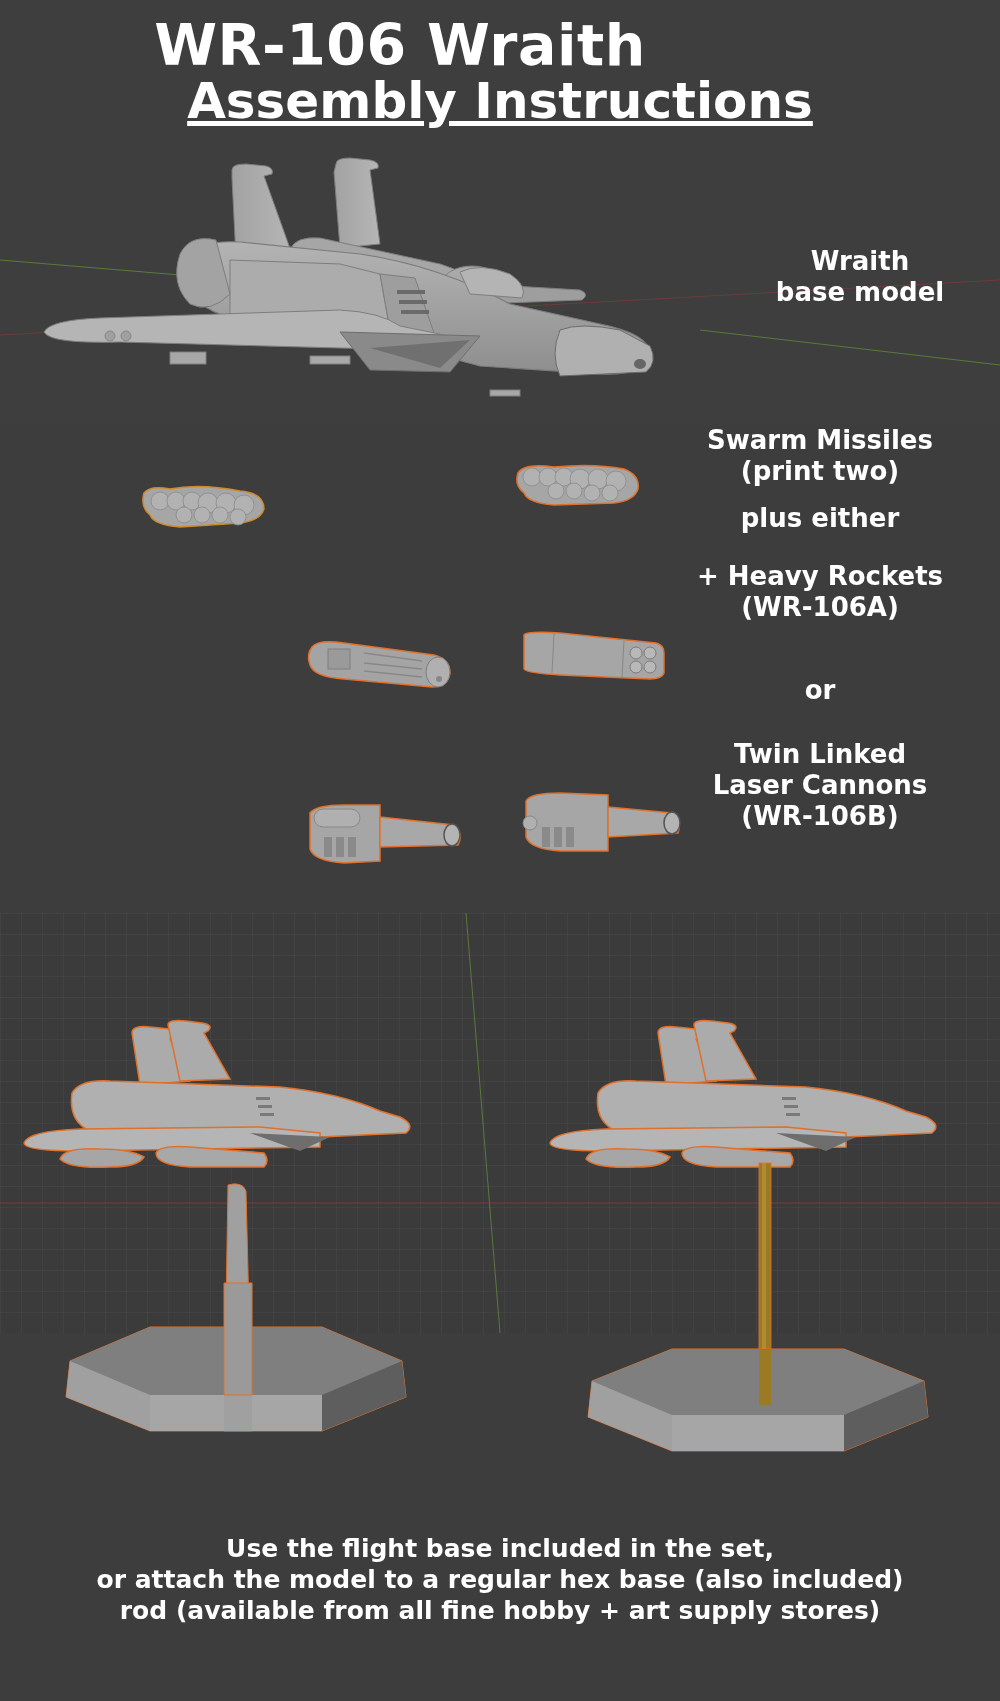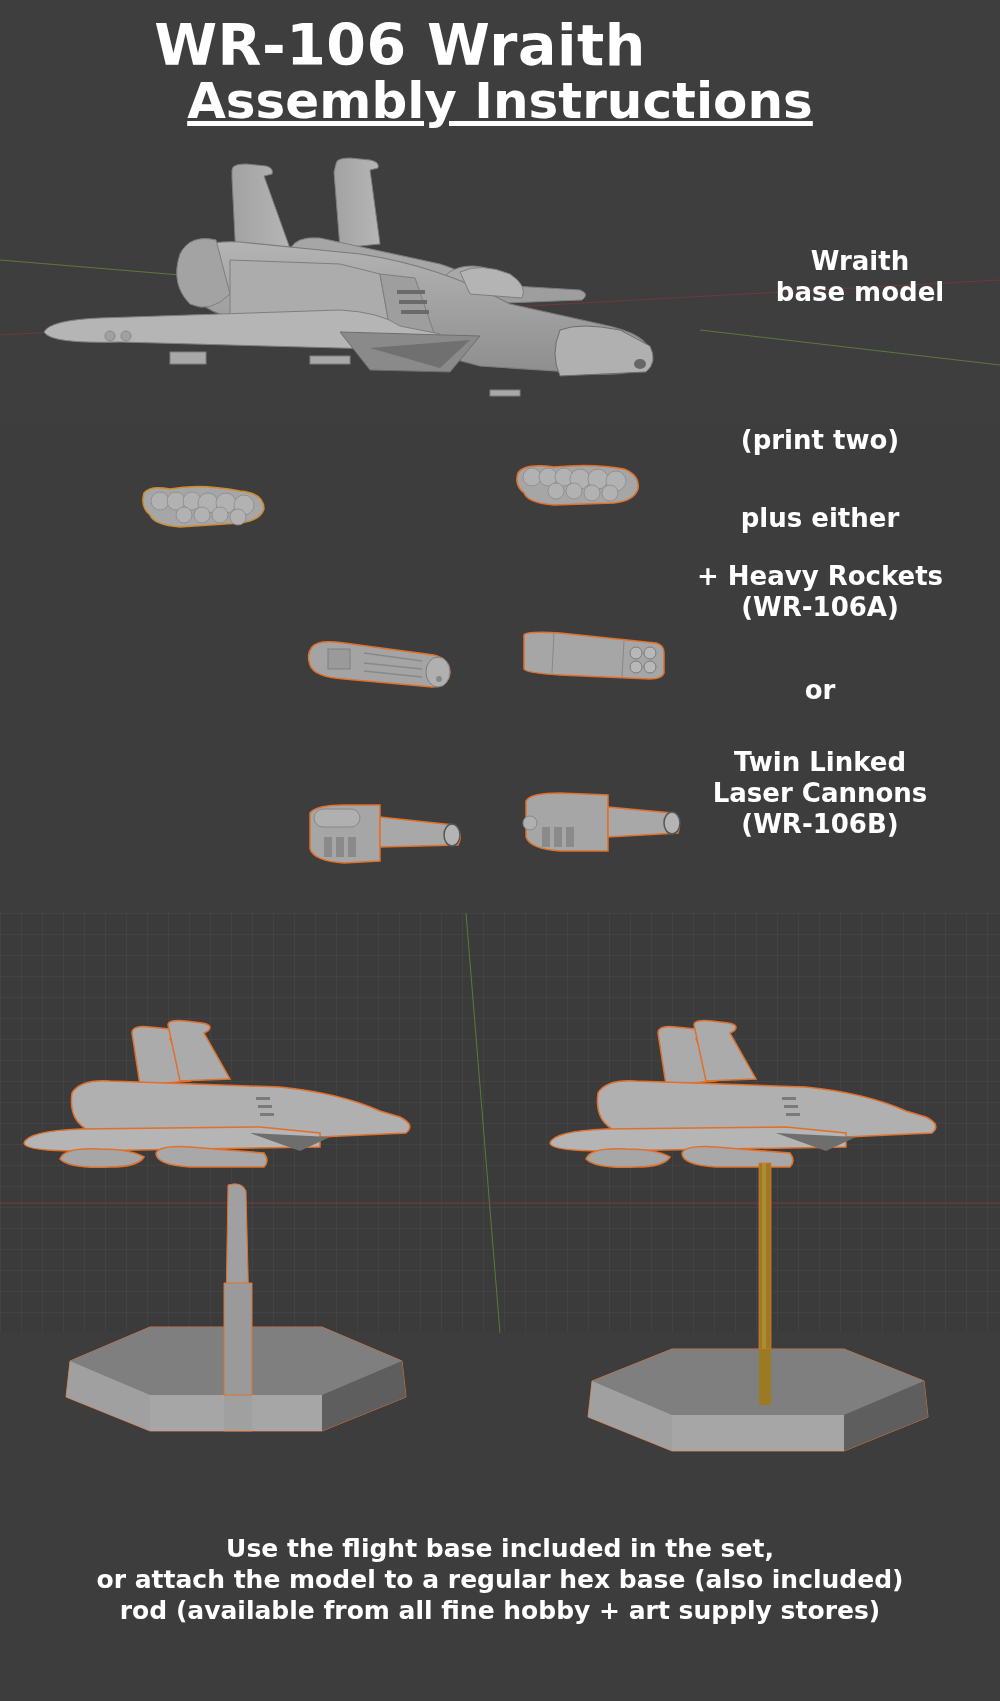--- a/index.html
+++ b/index.html
@@ -174,29 +174,30 @@
     <path d="M6 10 Q10 2 40 2 L88 4 L88 60 L40 60 Q10 58 6 46 Z" fill="#a6a6a6" stroke="#e0702a" stroke-width="1.5"></path>
     <circle cx="10" cy="32" r="7" fill="#b0b0b0" stroke="#888"></circle>
     <rect x="22" y="36" width="8" height="20" fill="#8a8a8a"></rect>
       <rect x="34" y="36" width="8" height="20" fill="#8a8a8a"></rect>
       <rect x="46" y="36" width="8" height="20" fill="#8a8a8a"></rect>
     <path d="M88 16 L152 22 Q162 30 158 42 L88 46 Z" fill="#a8a8a8" stroke="#e0702a" stroke-width="1.5"></path>
     <ellipse cx="152" cy="32" rx="8" ry="11" fill="#b4b4b4" stroke="#555" stroke-width="1.5"></ellipse>
   </svg>
 
   <div class="label" style="left:660px;top:0px;width:320px;">
+    <span>Swarm Missiles</span>
     <span>(print two)</span>
   </div>
   <div class="label" style="left:660px;top:78px;width:320px;">plus either</div>
   <div class="label" style="left:660px;top:136px;width:320px;">
     <span>+ Heavy Rockets</span>
     <span>(WR-106A)</span>
   </div>
   <div class="label" style="left:660px;top:250px;width:320px;">or</div>
-  <div class="label" style="left:660px;top:322px;width:320px;">
+  <div class="label" style="left:660px;top:314px;width:320px;">
     <span>Twin Linked</span>
     <span>Laser Cannons</span>
     <span>(WR-106B)</span>
   </div>
 </div>
 
 <div class="section" id="sec-mount">
   <div class="grid-fade"></div>
   <svg width="1000" height="600" style="left:0;top:0">
     <line x1="466" y1="0" x2="500" y2="420" stroke="#5a7a3a" stroke-width="1"></line>

